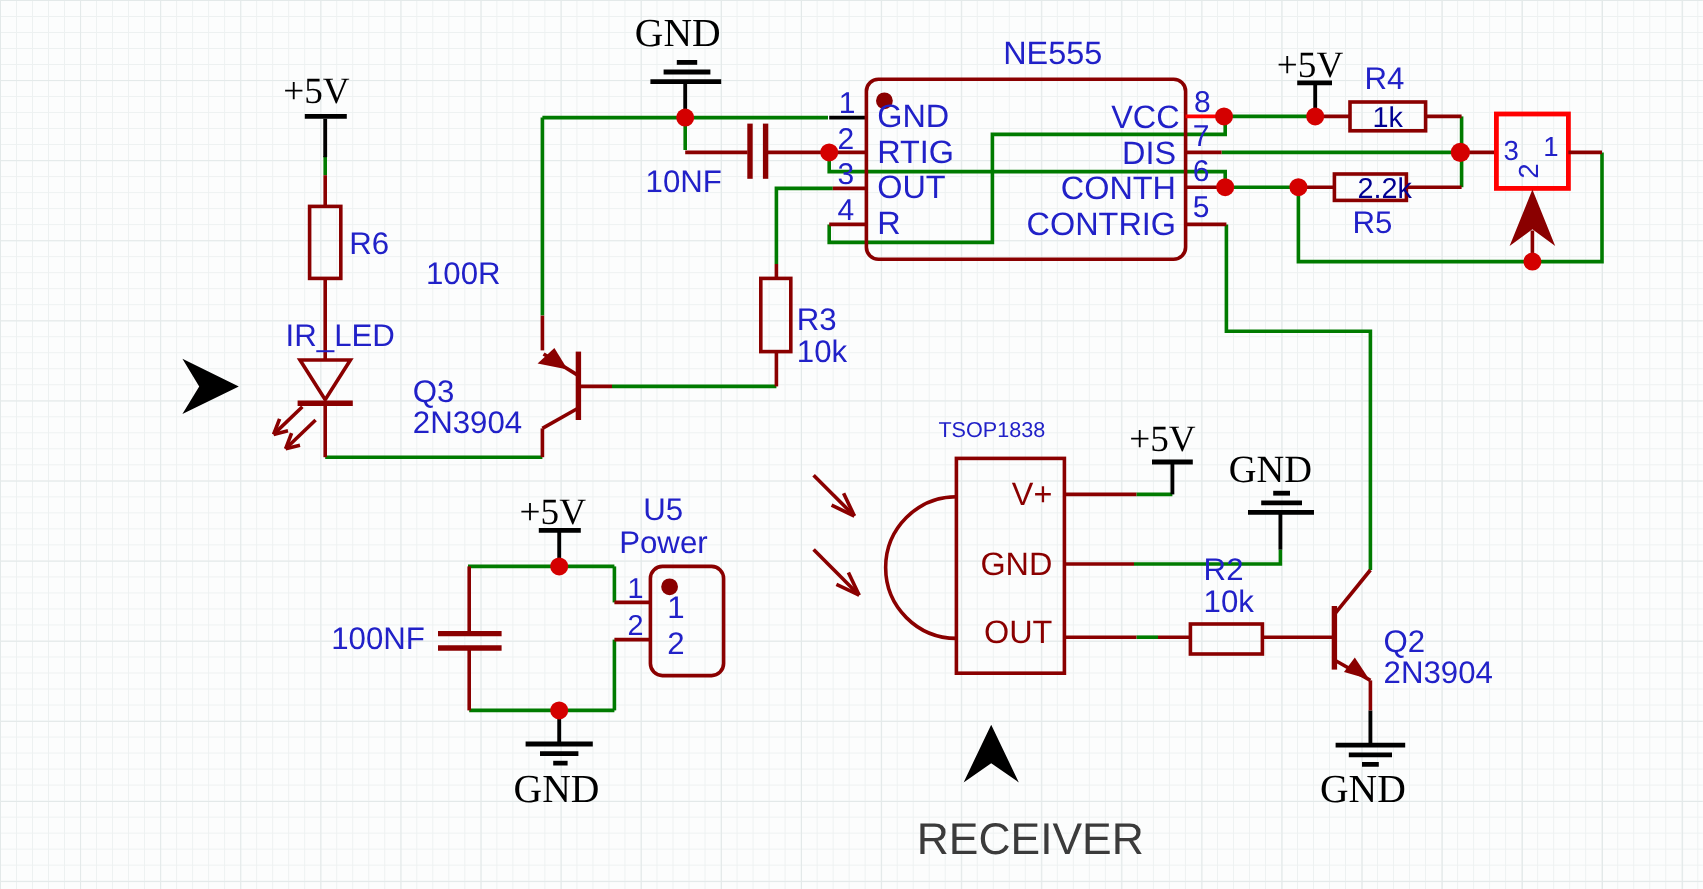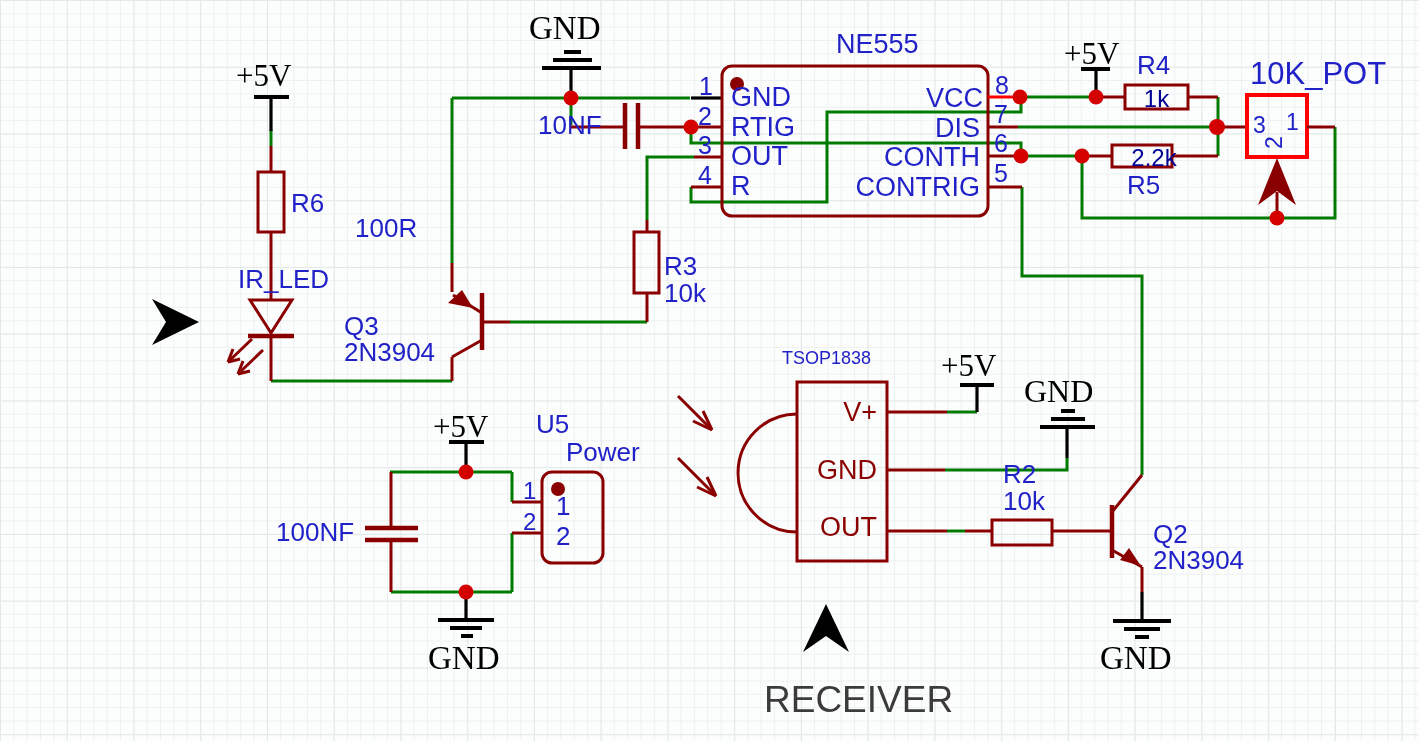--- a/index.html
+++ b/index.html
@@ -293,36 +293,35 @@
 <span class="t blue" style="left:355px;top:215px">100R</span>
 <span class="t blue" style="left:664px;top:253px">R3</span>
 <span class="t blue" style="left:664px;top:280px">10k</span>
 <span class="t blue" style="left:1137px;top:52px">R4</span>
 <span class="t navy" style="left:1125px;top:87px;width:63px;text-align:center">1k</span>
 <span class="t blue" style="left:1127px;top:172px">R5</span>
 <span class="t navy" style="left:1112px;top:146px;width:84px;text-align:center">2.2k</span>
 <span class="t blue" style="left:1003px;top:461px">R2</span>
 <span class="t blue" style="left:1003px;top:488px">10k</span>
 
-<span class="t blue" style="left:538px;top:112px">10NF</span>
+<span class="t blue" style="left:538px;top:138px">10NF</span>
 <span class="t blue" style="left:276px;top:519px">100NF</span>
 
 <span class="t blue" style="left:238px;top:266px">IR_LED</span>
 <span class="t blue" style="left:344px;top:313px">Q3</span>
 <span class="t blue" style="left:344px;top:339px">2N3904</span>
 <span class="t blue" style="left:1153px;top:521px">Q2</span>
 <span class="t blue" style="left:1153px;top:547px">2N3904</span>
 
-<span class="t blue big" style="left:1250px;top:58px">10K_POT</span>
 <span class="t blue" style="left:1253px;top:114px;font-size:23px">3</span>
 <span class="t blue" style="left:1286px;top:111px;font-size:23px">1</span>
 <span class="t blue rot" style="left:1268px;top:131px;font-size:23px">2</span>
 
 <span class="t blue" style="left:536px;top:411px">U5</span>
-<span class="t blue" style="left:566px;top:439px">Power</span>
+<span class="t blue" style="left:516px;top:439px">Power</span>
 <span class="t blue" style="left:523px;top:479px;font-size:24px">1</span>
 <span class="t blue" style="left:523px;top:510px;font-size:24px">2</span>
 <span class="t blue" style="left:556px;top:493px">1</span>
 <span class="t blue" style="left:556px;top:523px">2</span>
 
 <span class="t blue" style="left:782px;top:349px;font-size:18px">TSOP1838</span>
 <span class="t maroon ralign" style="right:542px;top:399px">V+</span>
 <span class="t maroon ralign" style="right:542px;top:457px">GND</span>
 <span class="t maroon ralign" style="right:542px;top:514px">OUT</span>
 

